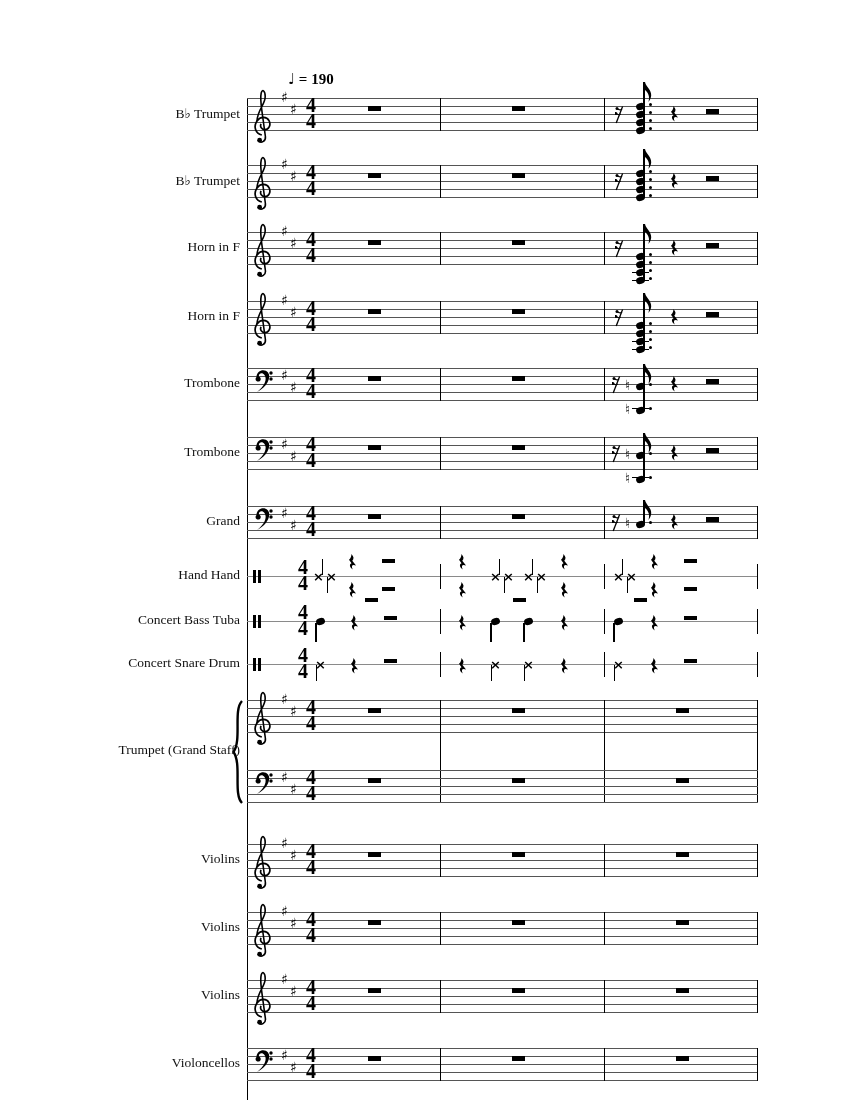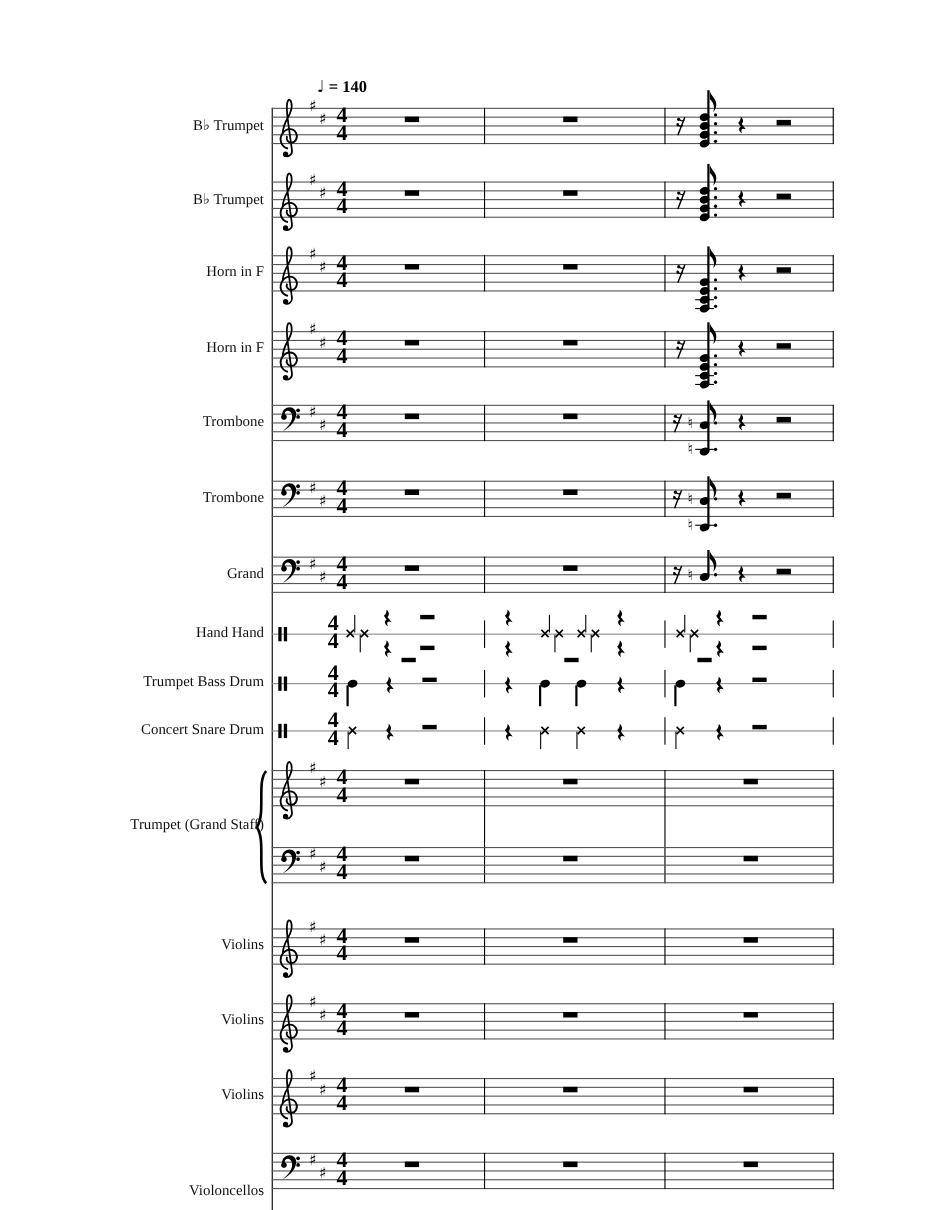--- a/index.html
+++ b/index.html
@@ -14,21 +14,21 @@
       width:10px;text-align:center;}
   .tempo{font-weight:bold;font-size:15px;white-space:nowrap;}
   .tempo .bg{font-family:"DejaVu Sans", sans-serif;}
 </style>
 </head>
 <body>
 
 <div class="page" id="score">
   <div class="abs tempo" style="left:288px;top:70px;">
     <span class="bg">♩</span>
-    <span>= 140</span>
+    <span>= 190</span>
   </div>
 <div class="abs" style="left: 247px; top: 98px; width: 1.3px; height: 1002px; background: rgb(0, 0, 0);"></div>
     <div class="abs" style="left: 229px; top: 700px; width: 16px; height: 104px;"><svg width="16" height="104" viewBox="0 0 16 104" xmlns="http://www.w3.org/2000/svg">
         <path d="M13 1 C4 10 13 40 4.5 52 C13 64 4 94 13 103" fill="none" stroke="#000" stroke-width="2.4"></path>
       </svg></div>
     <div class="abs" style="left: 247px; top: 98px; width: 511px; height: 1px; background: rgb(85, 85, 85);"></div>
     <div class="abs" style="left: 247px; top: 106px; width: 511px; height: 1px; background: rgb(85, 85, 85);"></div>
     <div class="abs" style="left: 247px; top: 114px; width: 511px; height: 1px; background: rgb(85, 85, 85);"></div>
     <div class="abs" style="left: 247px; top: 122px; width: 511px; height: 1px; background: rgb(85, 85, 85);"></div>
     <div class="abs" style="left: 247px; top: 130px; width: 511px; height: 1px; background: rgb(85, 85, 85);"></div>
@@ -422,21 +422,21 @@
     <div class="abs" style="left: 523.4px; top: 623px; width: 1.3px; height: 19px; background: rgb(0, 0, 0);"></div>
     <div class="abs" style="left: 561px; top: 614.5px; width: 8px; height: 17px;"><svg width="8" height="17" viewBox="0 0 8 17" xmlns="http://www.w3.org/2000/svg">
         <path d="M2.4 0 C4.9 2.7 5.2 4.5 3.3 6.8 L7 11.6 C3.5 10.3 1.9 11.5 3.7 15.4 C0.5 13.4 0.1 10.3 2.5 9.3 L0 5.7 C1.9 4.3 2.5 2.1 2.4 0 Z" fill="#000"></path>
       </svg></div>
     <div class="abs" style="left: 613.5px; top: 617.6px; width: 9px; height: 6.8px; background: rgb(0, 0, 0); border-radius: 50%; transform: rotate(-18deg);"></div>
     <div class="abs" style="left: 613.4px; top: 623px; width: 1.3px; height: 19px; background: rgb(0, 0, 0);"></div>
     <div class="abs" style="left: 651px; top: 614.5px; width: 8px; height: 17px;"><svg width="8" height="17" viewBox="0 0 8 17" xmlns="http://www.w3.org/2000/svg">
         <path d="M2.4 0 C4.9 2.7 5.2 4.5 3.3 6.8 L7 11.6 C3.5 10.3 1.9 11.5 3.7 15.4 C0.5 13.4 0.1 10.3 2.5 9.3 L0 5.7 C1.9 4.3 2.5 2.1 2.4 0 Z" fill="#000"></path>
       </svg></div>
     <div class="abs" style="left: 683.5px; top: 615.7px; width: 13px; height: 4.6px; background: rgb(0, 0, 0);"></div>
-    <div class="abs lbl" style="right: 610px; top: 612px;">Trumpet Bass Drum</div>
+    <div class="abs lbl" style="right: 610px; top: 612px;">Concert Bass Tuba</div>
     <div class="abs" style="left: 247px; top: 664px; width: 511px; height: 1.2px; background: rgb(138, 138, 138);"></div>
     <div class="abs" style="left: 440px; top: 652px; width: 1.2px; height: 25px; background: rgb(0, 0, 0);"></div>
     <div class="abs" style="left: 604px; top: 652px; width: 1.2px; height: 25px; background: rgb(0, 0, 0);"></div>
     <div class="abs" style="left: 757px; top: 652px; width: 1.2px; height: 25px; background: rgb(0, 0, 0);"></div>
     <div class="abs" style="left: 253px; top: 657.5px; width: 3px; height: 13px; background: rgb(0, 0, 0);"></div>
     <div class="abs" style="left: 258px; top: 657.5px; width: 3px; height: 13px; background: rgb(0, 0, 0);"></div>
     <div class="abs tsig" style="left: 295px; top: 647px;">
       <div>4</div>
       <div>4</div>
     </div>
@@ -589,14 +589,14 @@
       </svg></div>
     <div class="abs acc" style="left: 281px; top: 1048px;">♯</div>
     <div class="abs acc" style="left: 290px; top: 1060px;">♯</div>
     <div class="abs tsig" style="left: 303px; top: 1047px;">
       <div>4</div>
       <div>4</div>
     </div>
     <div class="abs" style="left: 367.5px; top: 1056px; width: 13px; height: 4.6px; background: rgb(0, 0, 0);"></div>
     <div class="abs" style="left: 511.5px; top: 1056px; width: 13px; height: 4.6px; background: rgb(0, 0, 0);"></div>
     <div class="abs" style="left: 675.5px; top: 1056px; width: 13px; height: 4.6px; background: rgb(0, 0, 0);"></div>
-    <div class="abs lbl" style="right: 610px; top: 1055px; margin-top: 19px;">Violoncellos</div>
+    <div class="abs lbl" style="right: 610px; top: 1055px;">Violoncellos</div>
   </div>
 
 </body></html>

